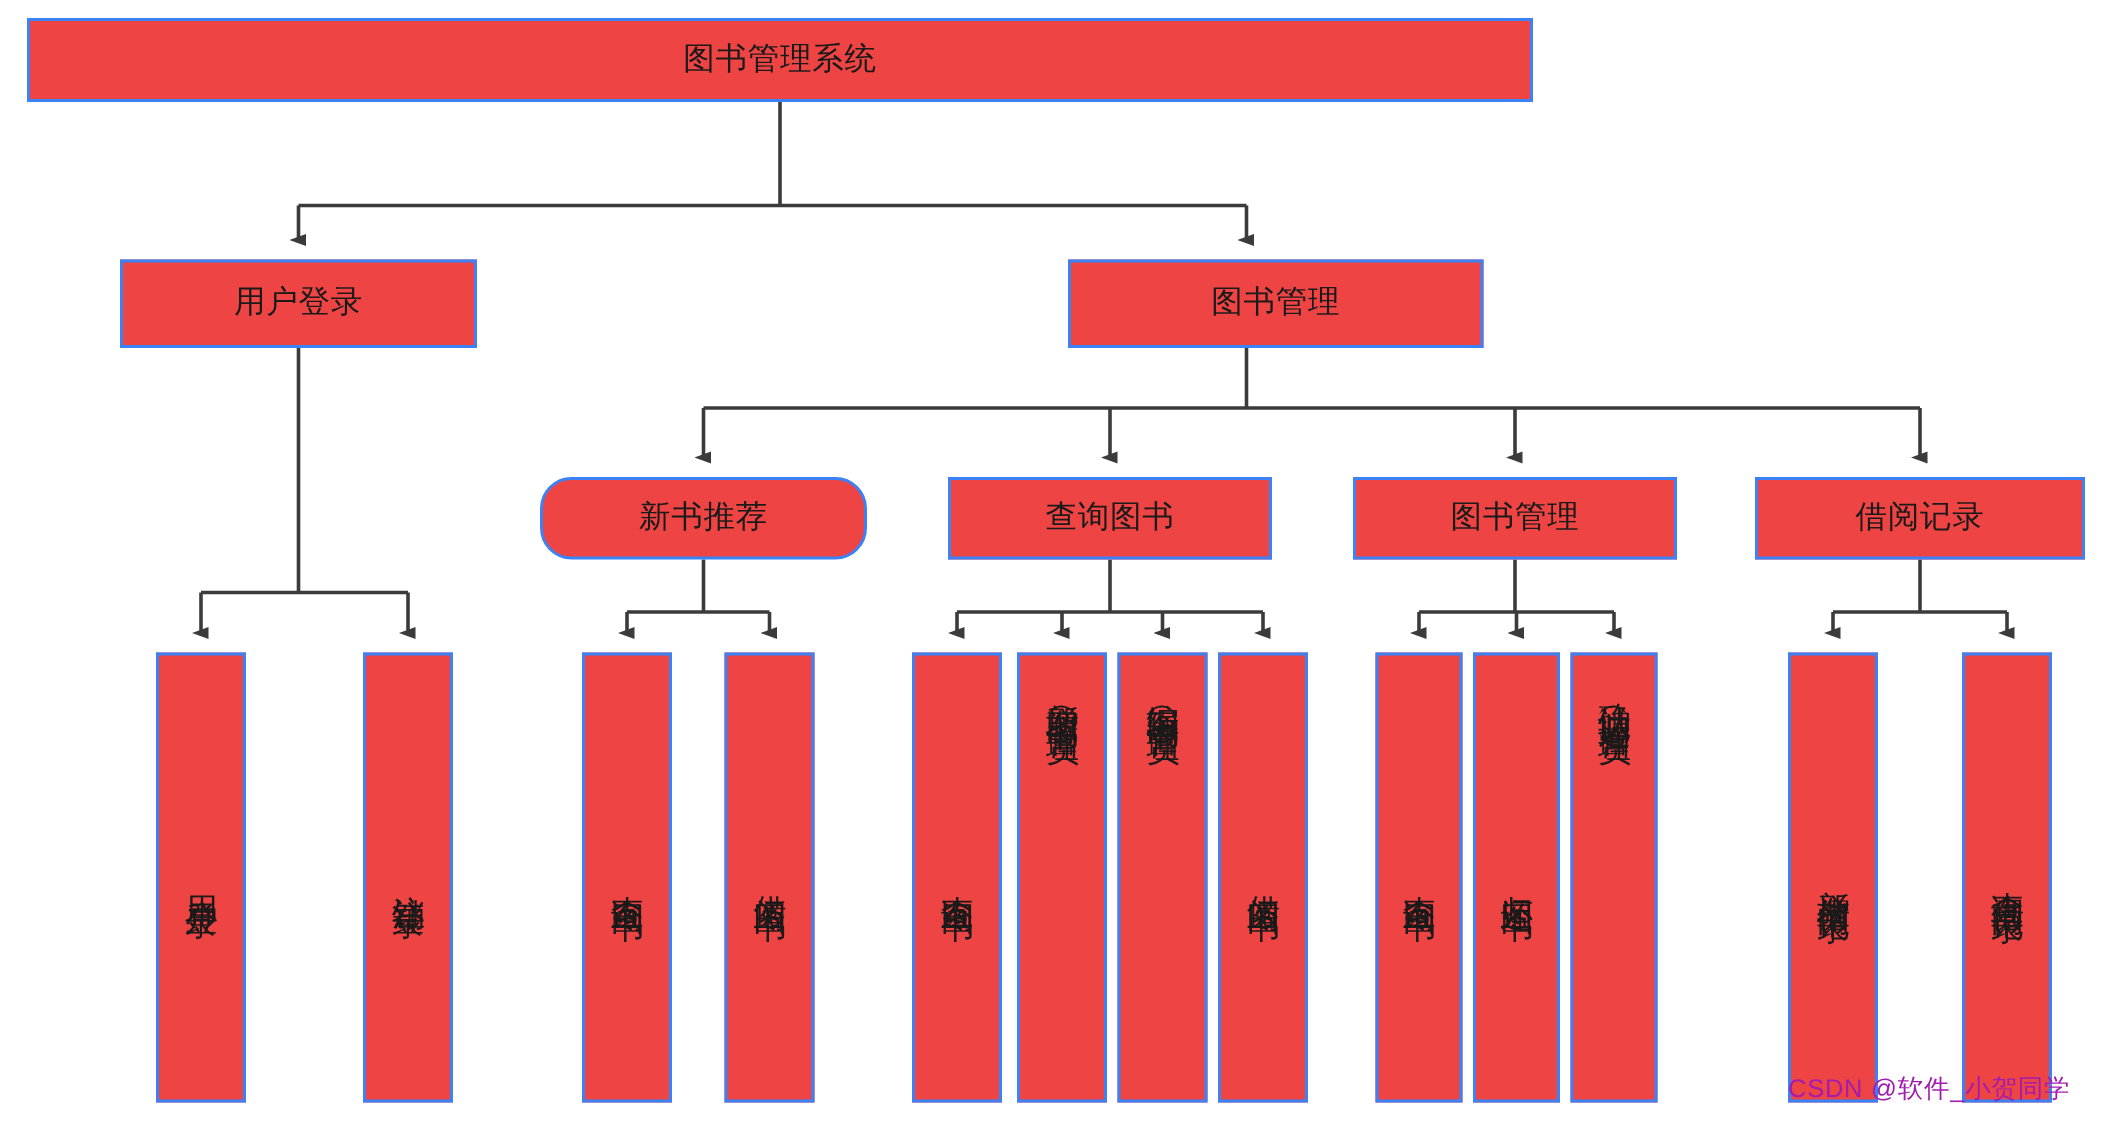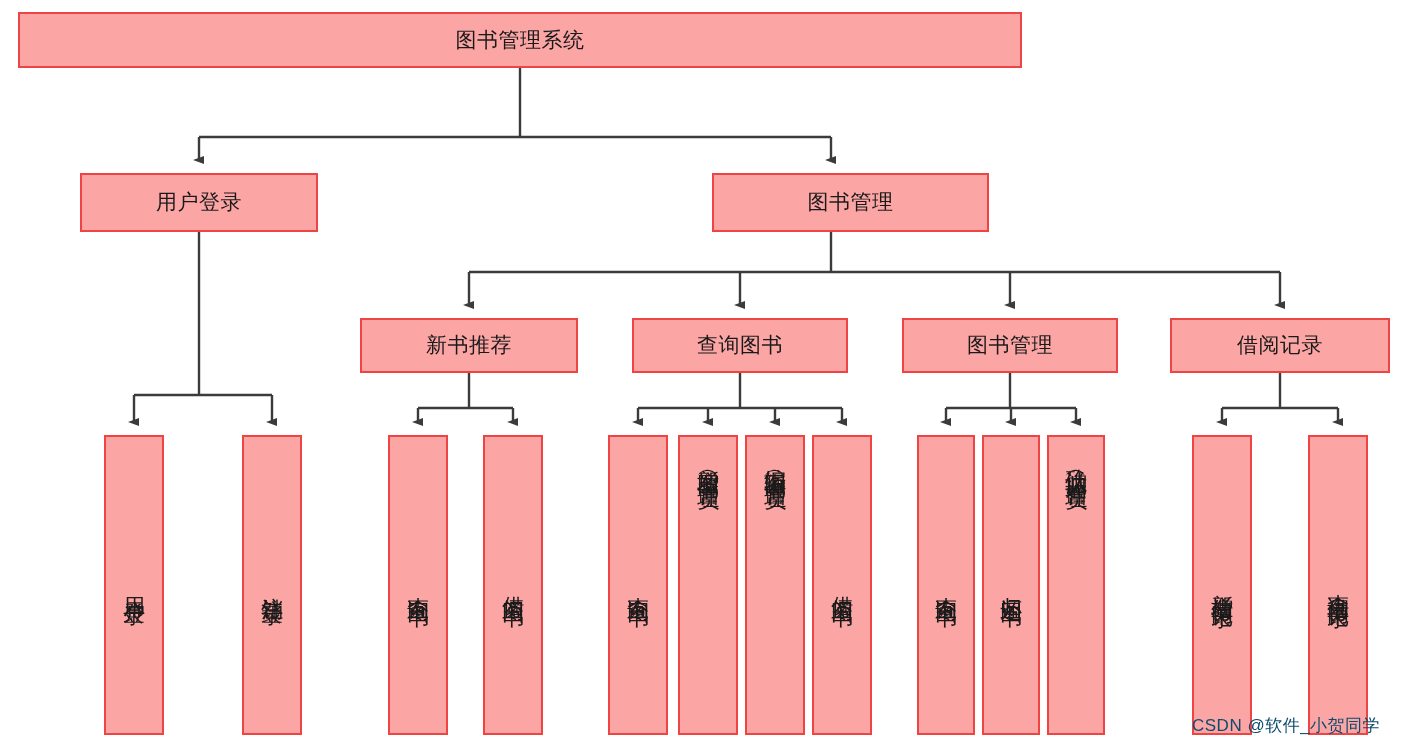--- a/index.html
+++ b/index.html
@@ -22,22 +22,22 @@
     position: absolute;
     left: 0;
     top: 0;
     width: 1405px;
     height: 747px;
     pointer-events: none;
   }
   .node {
     position: absolute;
     box-sizing: border-box;
-    background: #fca5a5;
-    border: 2px solid #ef4444;
+    background: #ef4444;
+    border: 2px solid #3b82f6;
     display: flex;
     align-items: center;
     justify-content: center;
     text-align: center;
     color: #1a1a1a;
   }
   .node .label {
     font-size: 21px;
     line-height: 1.05;
     letter-spacing: 0.5px;
@@ -58,21 +58,21 @@
     display: block;
     text-align: left;
   }
   .node.leaf.centered {
     align-items: center;
     padding-top: 0;
   }
   .watermark {
     position: absolute;
     font-size: 17px;
-    color: #0c4a6e;
+    color: #a21caf;
     letter-spacing: 0.5px;
     white-space: nowrap;
     user-select: none;
   }
 </style>
 </head>
 <body>
 
 <div id="canvas">
 
@@ -122,21 +122,21 @@
   <div id="nodes-layer">
       <div class="node" style="left: 18px; top: 12px; width: 1004px; height: 56px;">
         <span class="label">图书管理系统</span>
       </div>
       <div class="node" style="left: 80px; top: 173px; width: 238px; height: 59px;">
         <span class="label">用户登录</span>
       </div>
       <div class="node" style="left: 712px; top: 173px; width: 277px; height: 59px;">
         <span class="label">图书管理</span>
       </div>
-      <div class="node" style="left: 360px; top: 318px; width: 218px; height: 55px;">
+      <div class="node" style="left: 360px; top: 318px; width: 218px; height: 55px; border-radius: 21px;">
         <span class="label">新书推荐</span>
       </div>
       <div class="node" style="left: 632px; top: 318px; width: 216px; height: 55px;">
         <span class="label">查询图书</span>
       </div>
       <div class="node" style="left: 902px; top: 318px; width: 216px; height: 55px;">
         <span class="label">图书管理</span>
       </div>
       <div class="node" style="left: 1170px; top: 318px; width: 220px; height: 55px;">
         <span class="label">借阅记录</span>

